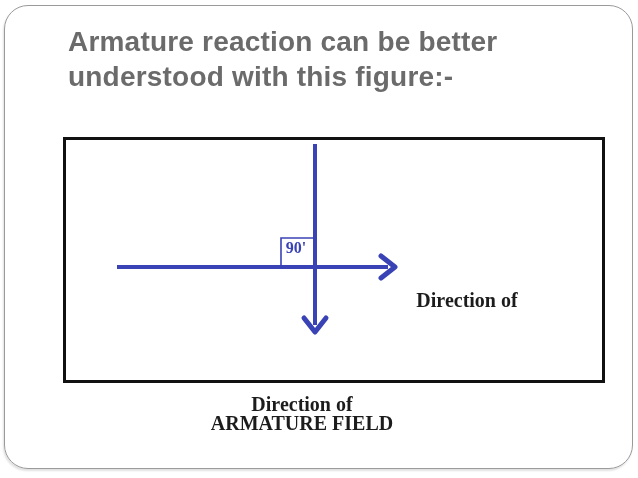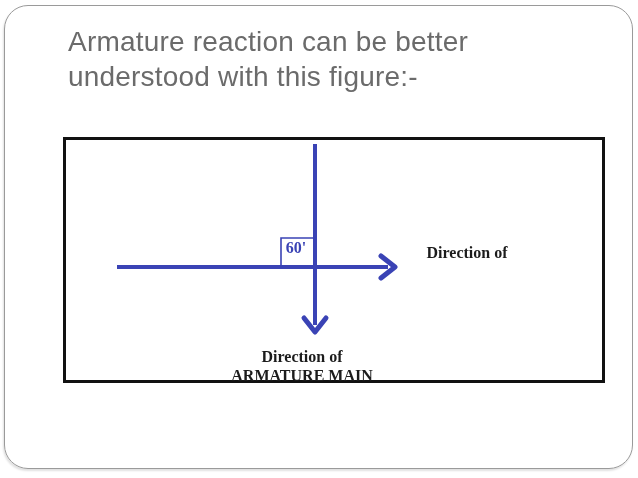--- a/index.html
+++ b/index.html
@@ -28,21 +28,21 @@
     border-radius: 24px;
     box-shadow: -1px 2px 2px rgba(0,0,0,0.12);
     pointer-events: none;
   }
   .title {
     position: absolute;
     left: 68px; top: 24px;
     width: 474px;
     font-size: 28px;
     line-height: 35px;
-    font-weight: normal;
+    font-weight: bold;
     color: var(--title-gray);
     letter-spacing: 0.2px;
   }
   .figure {
     position: absolute;
     left: 63px; top: 137px;
     width: 542px; height: 246px;
     border: 3px solid var(--figure-border);
     background: #ffffff;
   }
@@ -77,23 +77,24 @@
     font-family: "Liberation Serif", serif;
     font-weight: bold;
     font-size: 16px;
     color: var(--arrow-blue);
   }
   .field-label {
     position: absolute;
     text-align: center;
     font-family: "Liberation Serif", serif;
     font-weight: bold;
-    font-size: 16px;
+    font-size: 20px;
     line-height: 19px;
     color: var(--label-black);
+    margin-top: 48px;
   }
   .field-label.main {
     left: 311px; top: 103px;
     width: 180px;
   }
   .field-label.armature {
     left: 136px; top: 207px;
     width: 200px;
   }
 </style>
@@ -107,24 +108,24 @@
 
   <div class="figure">
     <svg viewBox="0 0 536 240">
       <path class="arrow-line" d="M 249,4 L 249,185"></path>
       <path class="arrow-head" d="M 238,178 L 249,192 L 260,178"></path>
       <path class="arrow-line" d="M 51,127 L 322,127"></path>
       <path class="arrow-head" d="M 315,116 L 329,127 L 315,138"></path>
       <path class="angle-square" d="M 215,127 L 215,98 L 249,98"></path>
     </svg>
 
-    <div class="angle-label">60'</div>
+    <div class="angle-label">90'</div>
 
     <div class="field-label main">
       <div>Direction of</div>
     </div>
 
     <div class="field-label armature">
       <div>Direction of</div>
-      <div>ARMATURE MAIN</div>
+      <div>ARMATURE FIELD</div>
     </div>
   </div>
 </div>
 
 </body></html>

